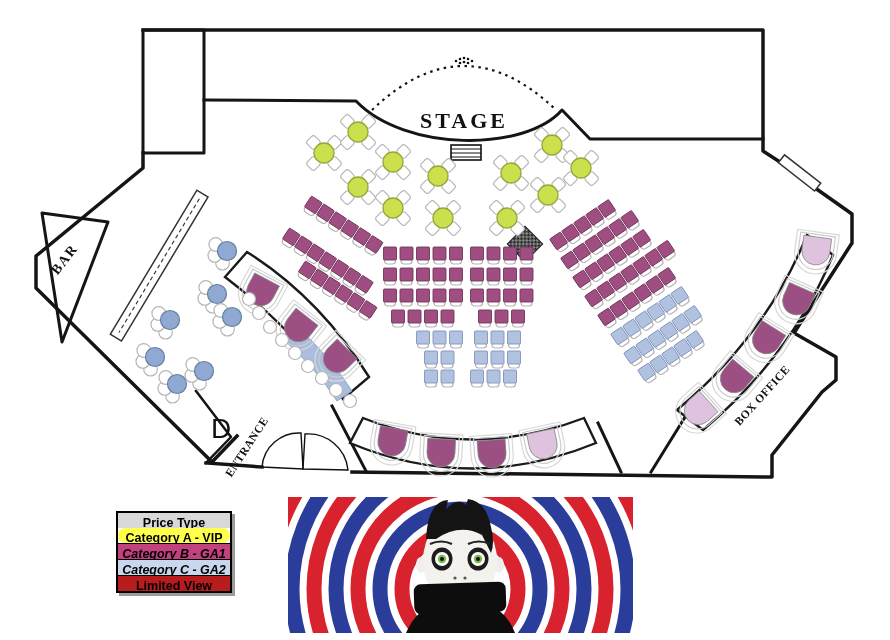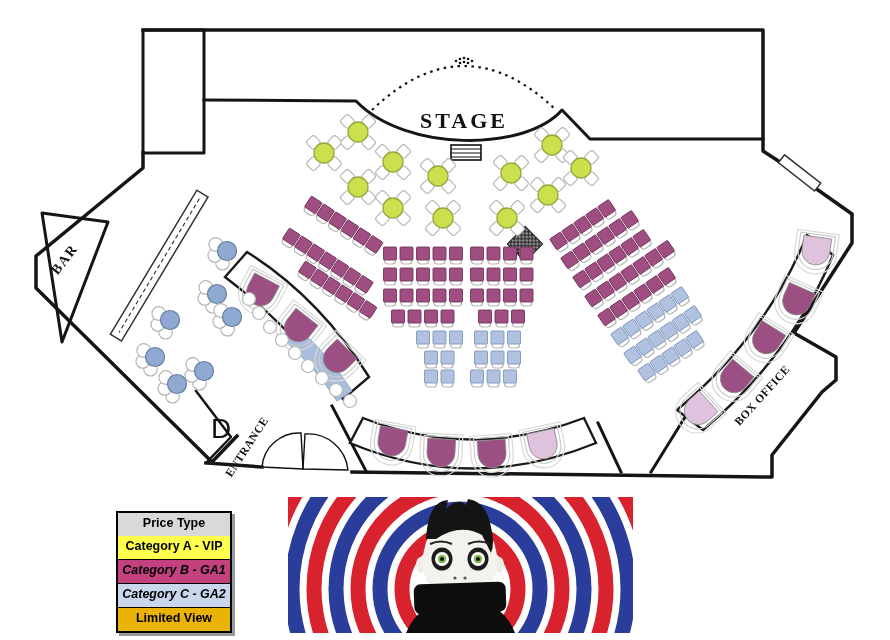--- a/index.html
+++ b/index.html
@@ -3,21 +3,21 @@
 <meta charset="utf-8">
 <style>
   html,body{margin:0;padding:0;background:#fff;}
   .canvas{position:relative;width:890px;height:640px;background:#fff;overflow:hidden;
           font-family:"Liberation Sans",sans-serif;padding-left:40px;}
   .plan-svg{position:absolute;left:0;top:0;}
   .deco{font-family:"Liberation Serif",serif;font-weight:900;fill:#111;}
   
   .legend{position:absolute;left:116px;top:511px;width:112px;border:2px solid #000;
           box-shadow:3px 3px 0 #9a9a9a;background:#fff;}
-  .legend .row{height:23px;line-height:20px;text-align:center;font-size:12.5px;font-weight:bold;
+  .legend .row{height:15px;line-height:20px;text-align:center;font-size:12.5px;font-weight:bold;
                color:#000;border-top:1.5px solid #000;white-space:nowrap;overflow:hidden;}
   .legend .row:first-child{border-top:none;}
   .promo{position:absolute;left:288px;top:497px;width:345px;height:136px;}
 </style>
 </head>
 <body>
 
 <div class="canvas">
 
   <svg class="plan-svg" width="890" height="500" viewBox="0 0 890 500">
@@ -774,24 +774,24 @@
     <text class="deco" x="464" y="128" font-size="22" letter-spacing="3" text-anchor="middle">STAGE</text>
     <text class="deco" transform="translate(68,262) rotate(-52)" font-size="14" letter-spacing="1.5" text-anchor="middle">BAR</text>
     <text class="deco" transform="translate(250,449) rotate(-57)" font-size="11.5" letter-spacing="0.5" text-anchor="middle">ENTRANCE</text>
     <text class="deco" transform="translate(765,398) rotate(-48)" font-size="11.5" letter-spacing="0.5" text-anchor="middle">BOX OFFICE</text>
     <text x="221" y="438" font-size="28" fill="#111" text-anchor="middle" font-family="Liberation Sans, sans-serif" font-weight="400">D</text>
   </svg>
 
   <div class="legend">
     <div class="row" id="legend-header" style="background: rgb(217, 217, 217);">Price Type</div>
     <div id="legend-rows">
-        <div class="row" style="background: rgb(255, 255, 77);">Category A - VIP</div>
+        <div class="row" style="background: rgb(255, 255, 77); border-radius: 7px;">Category A - VIP</div>
         <div class="row" style="background: rgb(194, 65, 126); font-style: italic;">Category B - GA1</div>
         <div class="row" style="background: rgb(201, 215, 236); font-style: italic;">Category C - GA2</div>
-        <div class="row" style="background: #eab308;">Limited View</div>
+        <div class="row" style="background: #b91c1c;">Limited View</div>
       </div>
   </div>
 
   <svg class="promo" viewBox="0 0 345 136">
     <rect width="345" height="136" fill="#ffffff"></rect>
 
     <g fill="none" stroke-linecap="round">
       <circle cx="172" cy="92" r="58" stroke="#d8232e" stroke-width="15"></circle>
       <circle cx="172" cy="92" r="80" stroke="#2b3d9b" stroke-width="15"></circle>
       <circle cx="172" cy="92" r="102" stroke="#d8232e" stroke-width="15"></circle>

